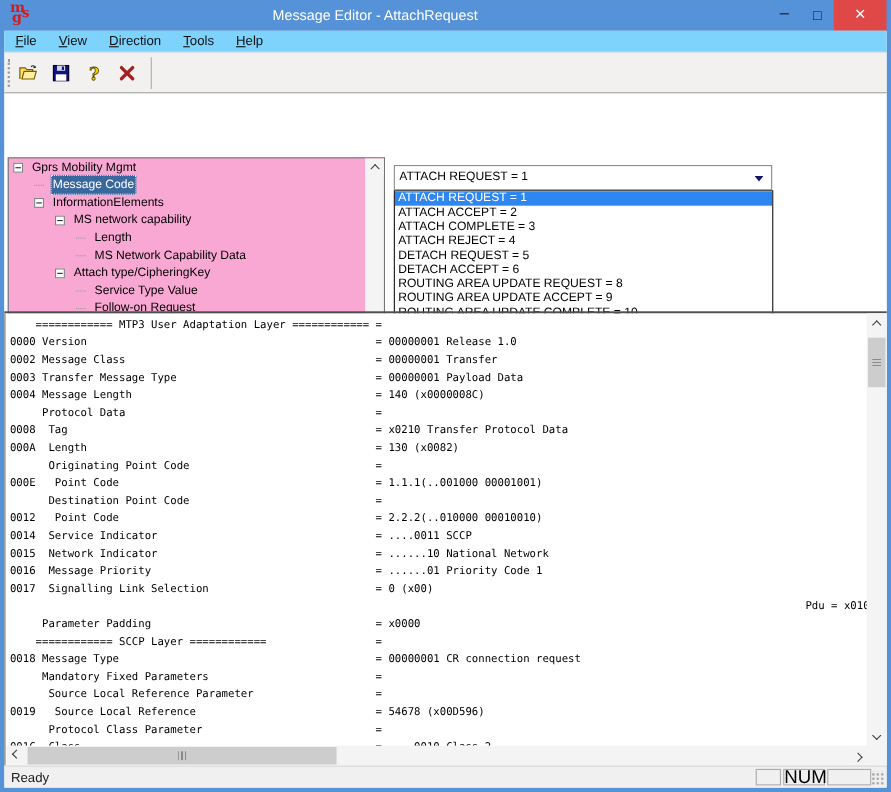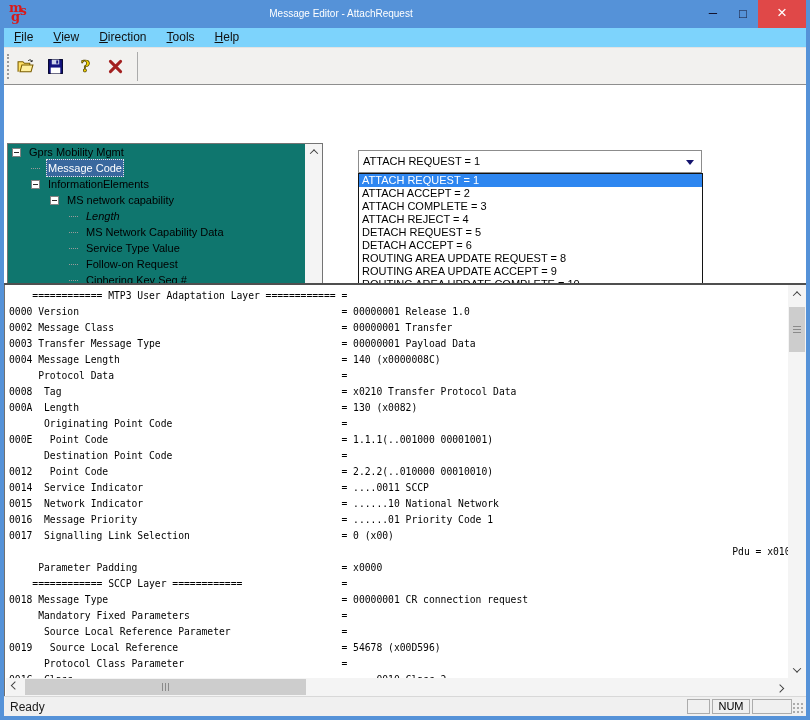--- a/index.html
+++ b/index.html
@@ -9,21 +9,21 @@
   .abs{position:absolute;}
 
   
   .titlebar{left:0;top:0;width:810px;height:28px;background:var(--titlebar,#5592D8);}
   .app-icon{left:9px;top:2px;width:26px;height:24px;color:var(--logo-red,#D81A1A);
             font-family:"DejaVu Serif",serif;font-weight:bold;}
   .app-icon .l1{position:absolute;left:0;top:-2px;font-size:13px;}
   .app-icon .l2{position:absolute;left:2px;top:7px;font-size:13px;}
   .app-icon .l3{position:absolute;left:11px;top:2px;font-size:12px;}
   .win-title{left:0;right:128px;top:0;height:28px;line-height:28px;text-align:center;
-             color:#fff;font-size:10px;}
+             color:#fff;font-size:13px;}
   .cap-btn{top:0;height:28px;text-align:center;cursor:default;}
   .btn-min{left:698px;width:30px;color:#14142e;font-size:15px;line-height:24px;}
   .btn-max{left:728px;width:30px;color:#14142e;font-size:13px;line-height:27px;}
   .btn-close{left:758px;width:48px;background:var(--close-button,#E04848);color:#fff;
              font-size:17px;line-height:26px;}
 
   
   .client{left:4px;top:28px;width:802px;height:688px;background:#fff;}
 
   
@@ -33,21 +33,21 @@
 
   
   .toolbar{left:0;top:20px;width:802px;height:37px;background:#F2F1EF;
            border-bottom:1px solid #8E8E8E;}
   .tb-grip{left:3px;top:6px;height:25px;width:3px;border-left:2px dotted #9a9a9a;}
   .tb-btn{top:5px;width:26px;height:26px;display:flex;align-items:center;justify-content:center;}
   .tb-sep{left:133px;top:4px;height:29px;width:1px;background:#ABABAB;}
 
   
   .top-area{left:0;top:57px;width:802px;height:198px;background:#fff;}
-  .tree-panel{left:3px;top:58px;width:316px;height:197px;background:#0f766e;
+  .tree-panel{left:3px;top:58px;width:343px;height:197px;background:#f9a8d4;
               border:1px solid #747474;overflow:hidden;}
   .tree-rows{position:absolute;left:0;top:0;right:17px;bottom:0;overflow:hidden;}
   .tree-row{height:16px;line-height:16px;font-size:11px;color:#000;display:flex;
             align-items:center;white-space:nowrap;}
   .expander{width:9px;height:9px;border:1px solid #828282;background:#fff;flex:0 0 9px;
             margin-right:6px;position:relative;}
   .expander::after{content:"";position:absolute;left:1px;top:3px;width:5px;height:1px;background:#2b2b2b;}
   .stub{width:9px;flex:0 0 9px;border-top:1px dotted #9A9A9A;margin-right:6px;}
   .tree-label{padding:1px 2px;}
   .tree-label.selected{background:var(--tree-selection,#39689E);color:#fff;
@@ -88,21 +88,21 @@
              font-size:9.7px;line-height:16px;color:#000;white-space:pre;}
   .dump-vsb{left:783px;top:0;width:18px;height:393px;}
   .dump-hsb{left:1px;top:393px;width:782px;height:18px;}
   .sb-corner{left:783px;top:393px;width:18px;height:18px;background:#F4F4F4;}
 
   
   .statusbar{left:0;top:668px;width:802px;height:20px;background:#F0F0F0;
              border-top:1px solid #D8D8D8;font-size:12px;color:#1a1a1a;}
   .status-text{position:absolute;left:6px;top:3px;}
   .status-panel{position:absolute;top:2px;height:15px;border:1px solid #ACACAC;
-                font-size:11px;text-align:center;line-height:13px;color:#000;}
+                font-size:17px;text-align:center;line-height:13px;color:#000;}
   .sp1{left:683px;width:23px;}
   .sp2{left:708px;width:38px;}
   .sp3{left:748px;width:40px;}
   .resize-grip{position:absolute;right:2px;bottom:2px;width:13px;height:13px;
                background-image:radial-gradient(#ABABAB 1px,transparent 1.3px);
                background-size:4px 4px;background-position:1px 1px;}
 </style>
 </head>
 <body>
 
@@ -173,27 +173,31 @@
               <span class="tree-label selected">Message Code</span>
             </div>
             <div class="tree-row" style="padding-left: 23px;">
               <span class="expander"></span>
               <span class="tree-label">InformationElements</span>
             </div>
             <div class="tree-row" style="padding-left: 42px;">
               <span class="expander"></span>
               <span class="tree-label">MS network capability</span>
             </div>
-            <div class="tree-row" style="padding-left: 61px; font-style: italic;">
+            <div class="tree-row" style="padding-left: 61px;">
               <span class="stub"></span>
               <span class="tree-label">Length</span>
             </div>
             <div class="tree-row" style="padding-left: 61px; text-align: center;">
               <span class="stub"></span>
               <span class="tree-label">MS Network Capability Data</span>
+            </div>
+            <div class="tree-row" style="padding-left: 42px;">
+              <span class="expander"></span>
+              <span class="tree-label">Attach type/CipheringKey</span>
             </div>
             <div class="tree-row" style="padding-left: 61px;">
               <span class="stub"></span>
               <span class="tree-label">Service Type Value</span>
             </div>
             <div class="tree-row" style="padding-left: 61px;">
               <span class="stub"></span>
               <span class="tree-label">Follow-on Request</span>
             </div>
             <div class="tree-row" style="padding-left: 61px;">

